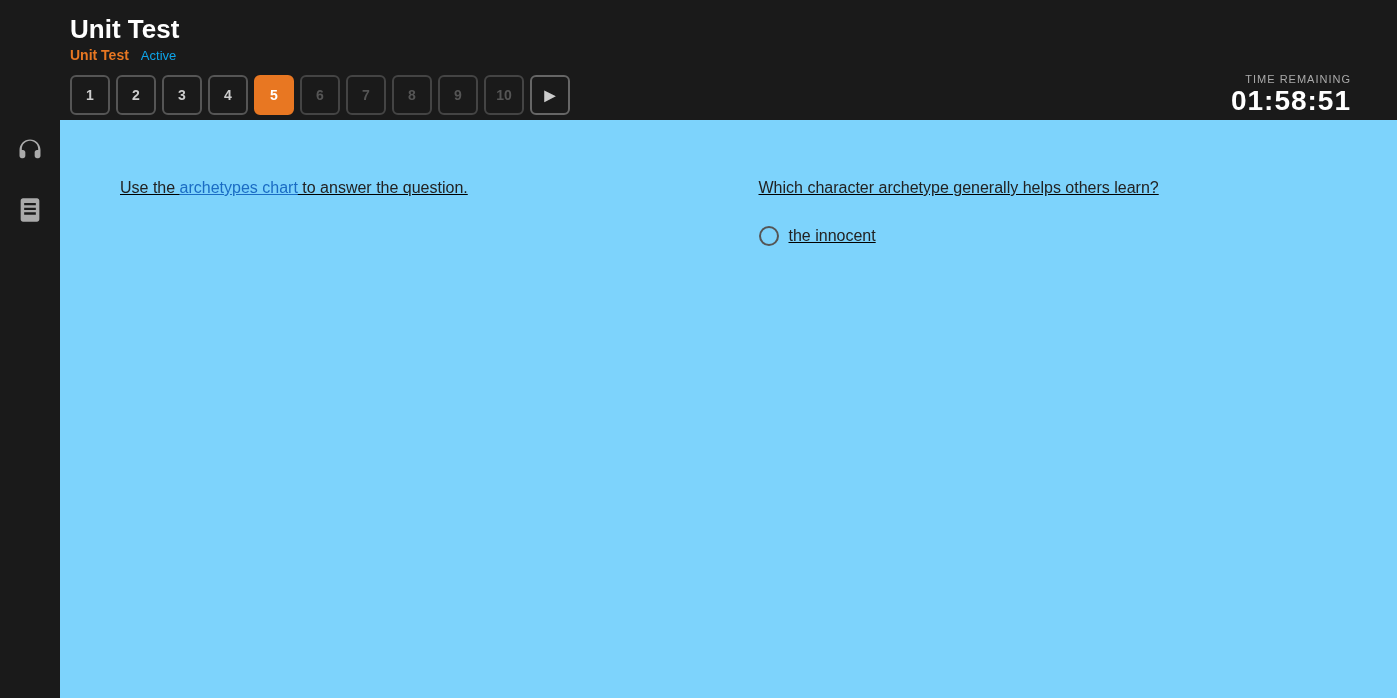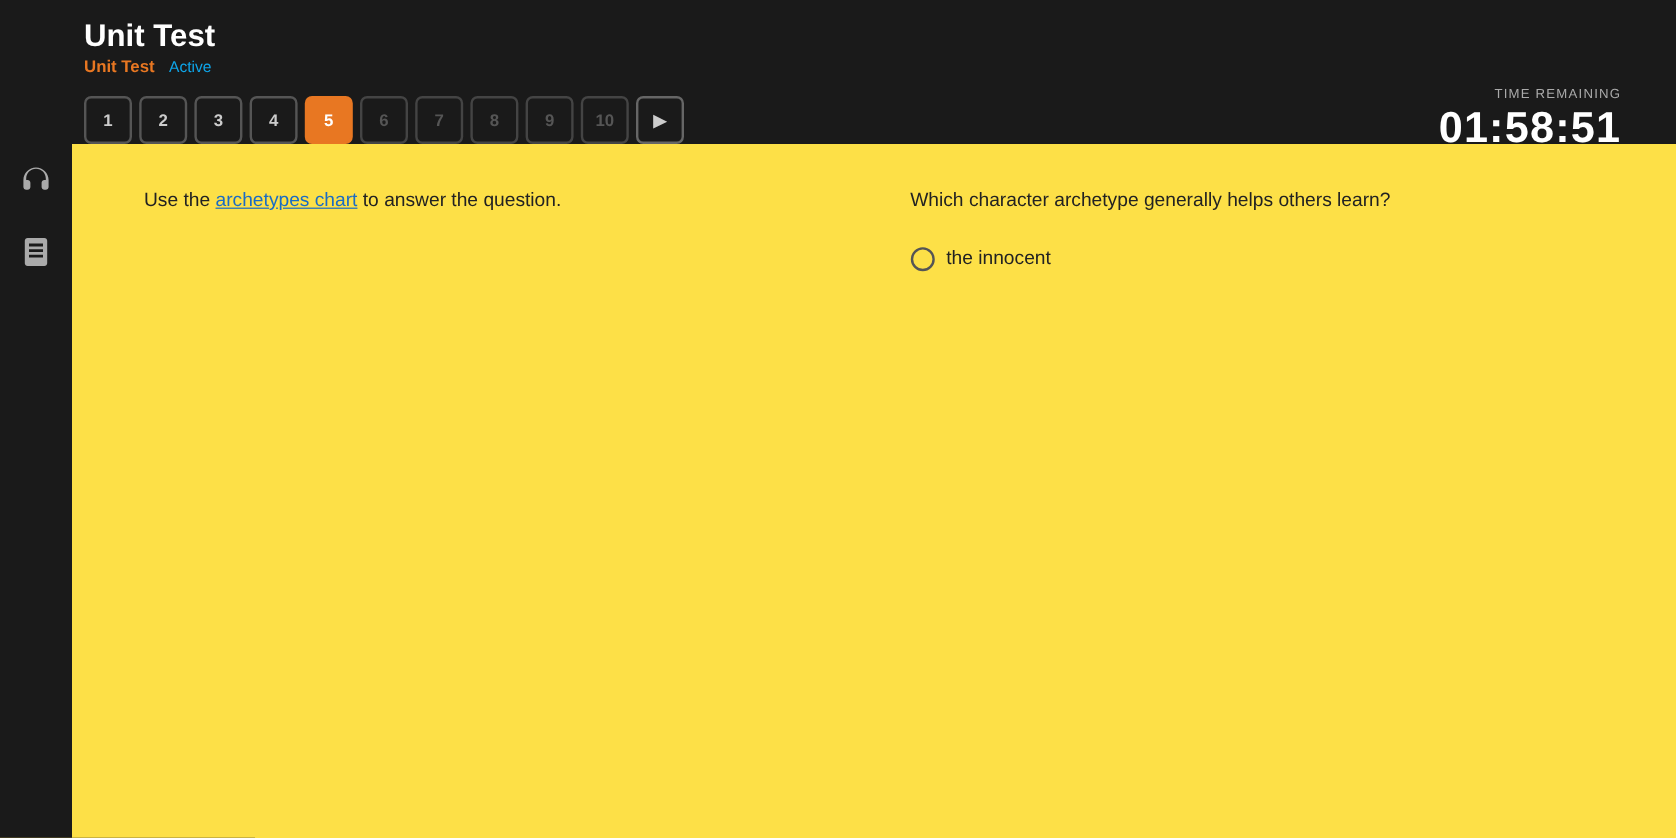--- a/index.html
+++ b/index.html
@@ -69,21 +69,21 @@
 
     .time-label {
       color: #aaaaaa;
       font-size: 11px;
       letter-spacing: 1px;
       text-transform: uppercase;
     }
 
     .time-value {
       color: #ffffff;
-      font-size: 36px;
+      font-size: 28px;
       font-weight: bold;
       letter-spacing: 1px;
     }
 
     .question-nav-btn {
       width: 40px;
       height: 40px;
       border-radius: 6px;
       border: 2px solid #555;
       background-color: transparent;
@@ -146,22 +146,23 @@
       color: #aaaaaa;
       cursor: pointer;
     }
 
     .content-area {
       position: absolute;
       left: 60px;
       top: 120px;
       right: 0;
       bottom: 0;
-      background-color: #fde047;
-      padding: 36px 60px;
+      background-color: #7dd3fc;
+      padding: 56px 60px;
+      text-decoration: underline;
     }
 
     .question-layout {
       display: flex;
       gap: 60px;
       height: 100%;
     }
 
     .question-left {
       flex: 1;

